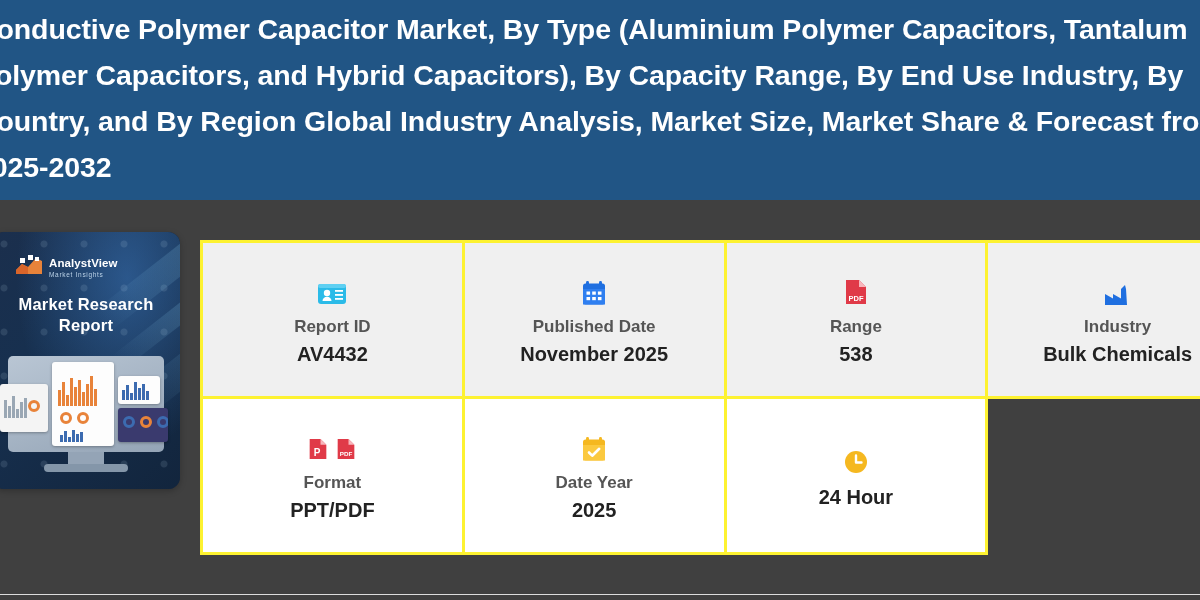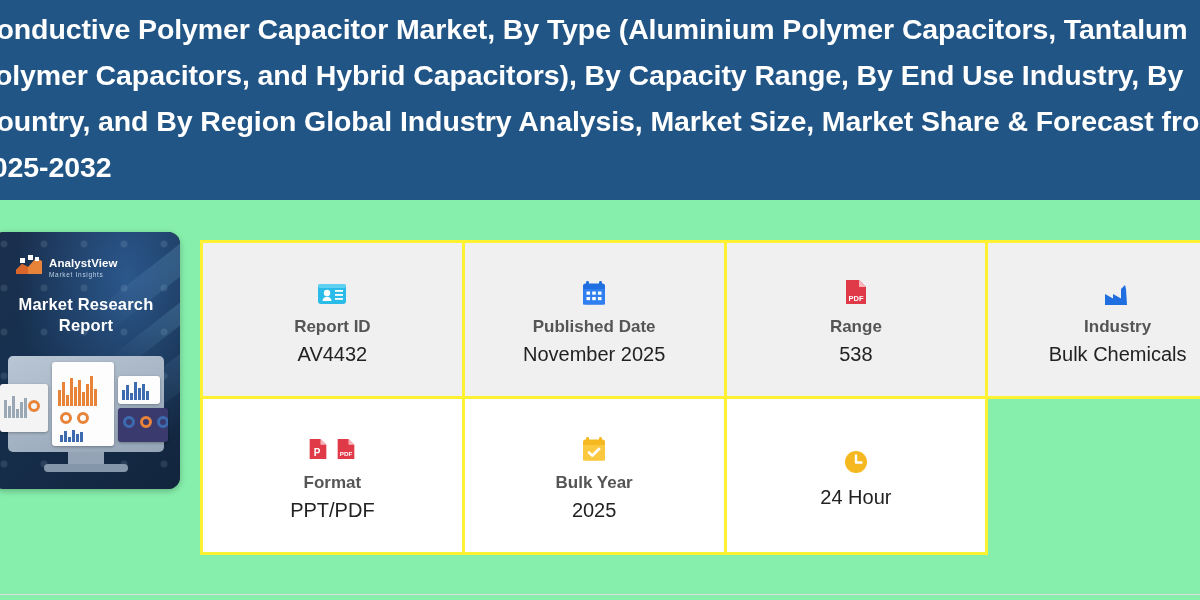--- a/index.html
+++ b/index.html
@@ -29,21 +29,21 @@
     color:#ffffff;
     letter-spacing:-0.1px;
     white-space:normal;
   }
 
   
   .main {
     position:absolute;
     left:0; top:200px;
     width:1200px; height:400px;
-    background:#86efac;
+    background:#404040;
   }
 
   
   .cover-wrap {
     position:absolute;
     left:-8px; top:32px;
     width:188px; height:257px;
     border-radius:12px;
     overflow:hidden;
     box-shadow:0 2px 6px rgba(0,0,0,.25);
@@ -165,21 +165,21 @@
   }
   .cell-label {
     font-size:17px;
     font-weight:700;
     color:#555555;
     line-height:1.25;
     margin-bottom:4px;
   }
   .cell-value {
     font-size:20px;
-    font-weight:400;
+    font-weight:700;
     color:#222222;
     line-height:1.25;
   }
   .cell-value.green { color:#1a7a4c; }
 
   .bottom-rule {
     position:absolute;
     left:0; top:394px;
     width:1200px; height:1px;
     background:#dddddd;
@@ -364,21 +364,21 @@
     <div class="info-cell plain">
       <div class="cell-icon">
         <svg width="26" height="26" viewBox="0 0 26 26">
           <rect x="5" y="1" width="3" height="5" rx="1.4" fill="#f5b820"></rect>
           <rect x="18" y="1" width="3" height="5" rx="1.4" fill="#f5b820"></rect>
           <rect x="2" y="3.5" width="22" height="21" rx="2.5" fill="#f5b820"></rect>
           <rect x="2" y="9" width="22" height="15.5" fill="#fbc93f"></rect>
           <path d="M8 16.5l3.2 3.2L18.2 12.8" stroke="#ffffff" stroke-width="2.6" fill="none" stroke-linecap="round" stroke-linejoin="round"></path>
         </svg>
       </div>
-      <div class="cell-label">Bulk Year</div>
+      <div class="cell-label">Date Year</div>
       <div class="cell-value">2025</div>
     </div>
 
 
     <div class="info-cell plain">
       <div class="cell-icon">
         <svg width="26" height="26" viewBox="0 0 26 26">
           <circle cx="13" cy="13" r="11" fill="#f5b820"></circle>
           <path d="M13 6.5v7h5.5" stroke="#ffffff" stroke-width="2.4" fill="none" stroke-linecap="round" stroke-linejoin="round"></path>
         </svg>

